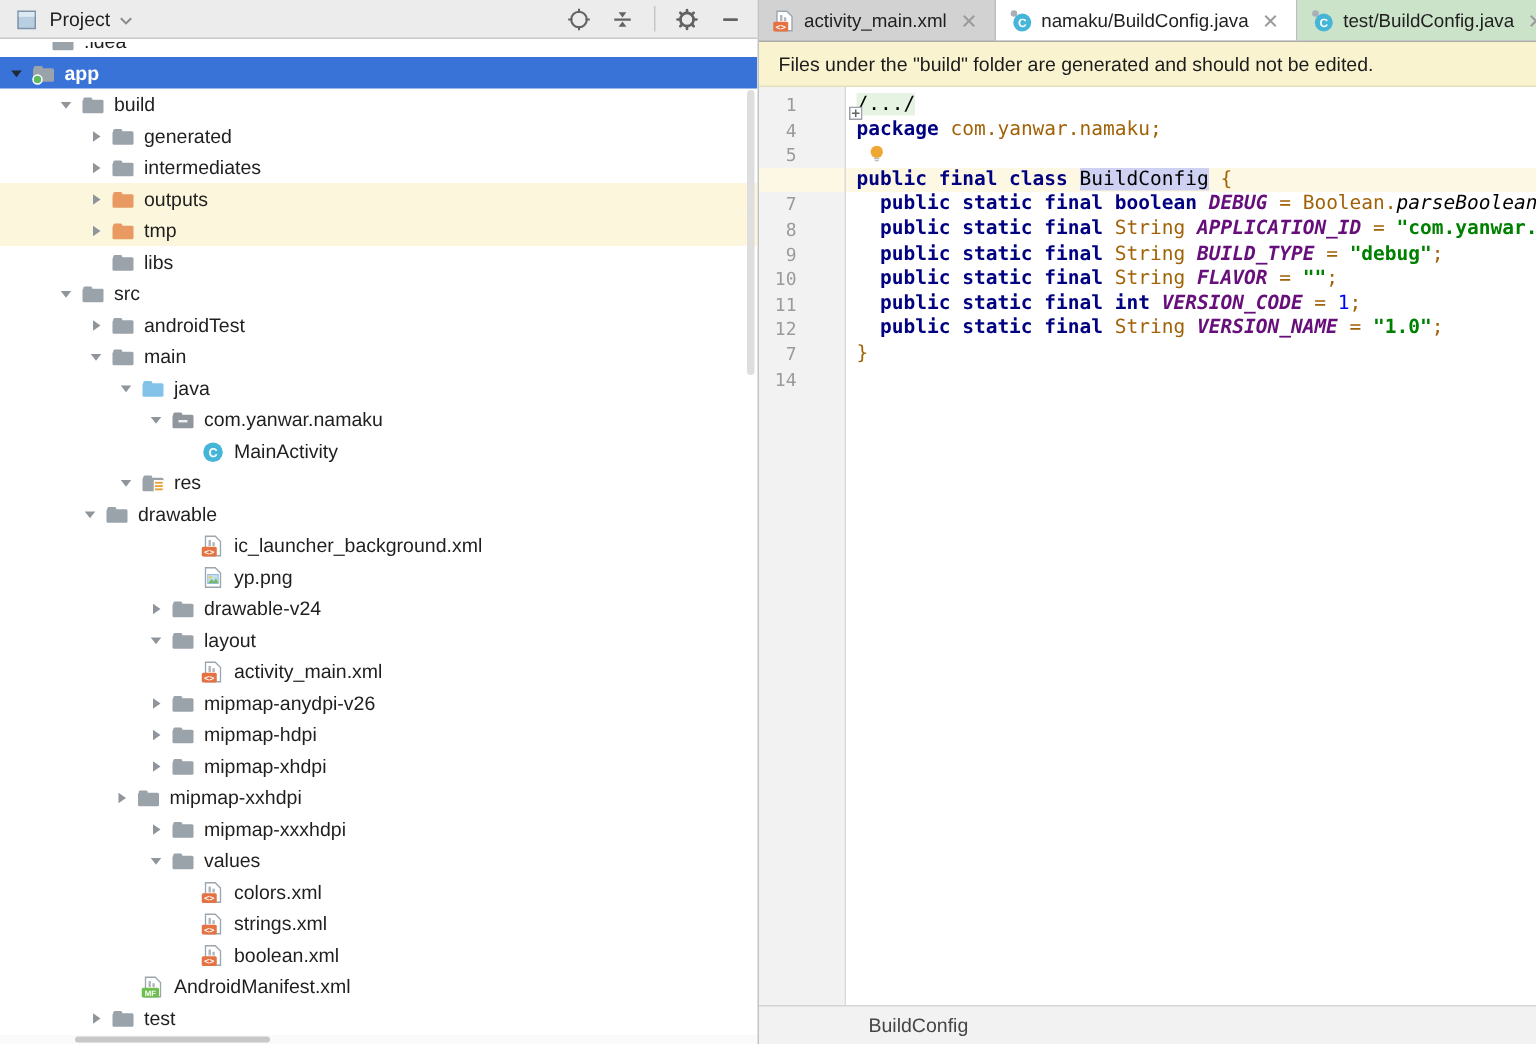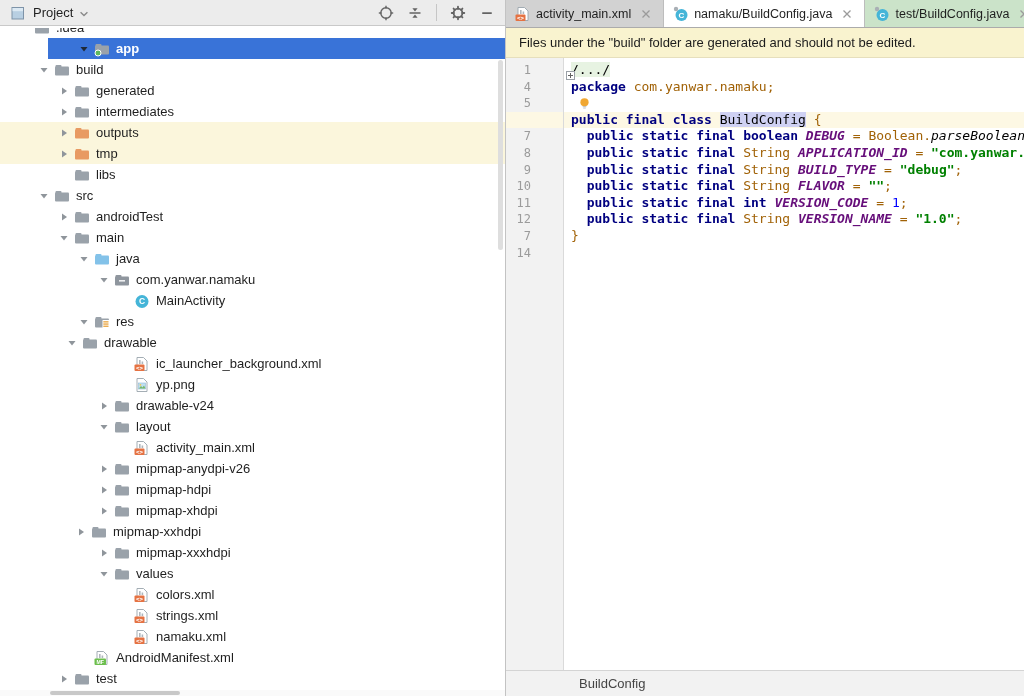--- a/index.html
+++ b/index.html
@@ -130,21 +130,21 @@
         <div class="trow" style="padding-left: 14px; margin-top: -11px;">
           <span class="arrow"></span>
           <span class="ticon">
             <svg width="16" height="16" viewBox="0 0 16 16" xmlns="http://www.w3.org/2000/svg">
               <rect x="1.5" y="3" width="6" height="3.5" rx="1" fill="#9aa2aa"></rect>
               <rect x="1" y="4.5" width="14" height="9" rx="1" fill="#9aa2aa"></rect>
             </svg>
           </span>
           <span class="tlabel">.idea</span>
         </div>
-        <div class="trow selected" style="padding-left: 26px; margin-left: 48px;">
+        <div class="trow selected" style="padding-left: 1px;">
           <span class="arrow">
             <svg width="16" height="16" viewBox="0 0 16 16" xmlns="http://www.w3.org/2000/svg">
               <path d="M4.5 6 l3.5 4.5 3.5 -4.5 z" fill="#1f2937"></path>
             </svg>
           </span>
           <span class="ticon">
             <svg width="16" height="16" viewBox="0 0 16 16" xmlns="http://www.w3.org/2000/svg">
               <rect x="1.5" y="3" width="6" height="3.5" rx="1" fill="#9aa2aa"></rect>
               <rect x="1" y="4.5" width="14" height="9" rx="1" fill="#9aa2aa"></rect>
               <circle cx="4" cy="12" r="3" fill="#5fb95f" stroke="#fff" stroke-width="1"></circle>
@@ -324,21 +324,21 @@
               <rect x="1.5" y="3" width="6" height="3.5" rx="1" fill="#9aa2aa"></rect>
               <rect x="1" y="4.5" width="14" height="9" rx="1" fill="#9aa2aa"></rect>
               <rect x="8.5" y="6" width="6.8" height="8" rx="0.5" fill="#fff"></rect>
               <rect x="9.3" y="7.2" width="5.2" height="1.3" fill="#e8a33d"></rect>
               <rect x="9.3" y="9.4" width="5.2" height="1.3" fill="#e8a33d"></rect>
               <rect x="9.3" y="11.6" width="5.2" height="1.3" fill="#e8a33d"></rect>
             </svg>
           </span>
           <span class="tlabel">res</span>
         </div>
-        <div class="trow" style="padding-left: 50px; margin-left: 12px;">
+        <div class="trow" style="padding-left: 50px;">
           <span class="arrow">
             <svg width="16" height="16" viewBox="0 0 16 16" xmlns="http://www.w3.org/2000/svg">
               <path d="M4.5 6 l3.5 4.5 3.5 -4.5 z" fill="#8f959b"></path>
             </svg>
           </span>
           <span class="ticon">
             <svg width="16" height="16" viewBox="0 0 16 16" xmlns="http://www.w3.org/2000/svg">
               <rect x="1.5" y="3" width="6" height="3.5" rx="1" fill="#9aa2aa"></rect>
               <rect x="1" y="4.5" width="14" height="9" rx="1" fill="#9aa2aa"></rect>
             </svg>
@@ -525,21 +525,21 @@
           <span class="arrow"></span>
           <span class="ticon">
             <svg width="16" height="16" viewBox="0 0 16 16" xmlns="http://www.w3.org/2000/svg">
               <path d="M3 1.5 h6.5 l3.5 3.5 V14.5 H3 z" fill="#fff" stroke="#9aa5ad" stroke-width="0.9"></path>
               <rect x="5" y="4" width="1.6" height="4" fill="#aeb6bc"></rect>
               <rect x="7.6" y="5.5" width="1.6" height="2.5" fill="#aeb6bc"></rect>
               <rect x="0.5" y="8.5" width="10" height="6.5" rx="1" fill="#e57242"></rect>
               <text x="5.5" y="13.7" font-size="5.8" font-weight="bold" fill="#fff" text-anchor="middle" font-family="DejaVu Sans Mono, monospace">&lt;&gt;</text>
             </svg>
           </span>
-          <span class="tlabel">namaku.xml</span>
+          <span class="tlabel">boolean.xml</span>
         </div>
         <div class="trow" style="padding-left: 74px;">
           <span class="arrow"></span>
           <span class="ticon">
             <svg width="16" height="16" viewBox="0 0 16 16" xmlns="http://www.w3.org/2000/svg">
               <path d="M3 1.5 h6.5 l3.5 3.5 V14.5 H3 z" fill="#fff" stroke="#9aa5ad" stroke-width="0.9"></path>
               <rect x="5" y="4" width="1.6" height="4" fill="#aeb6bc"></rect>
               <rect x="7.6" y="5.5" width="1.6" height="2.5" fill="#aeb6bc"></rect>
               <rect x="0.5" y="8.5" width="11.5" height="6.5" rx="1" fill="#6cbf4d"></rect>
               <text x="6.2" y="13.7" font-size="5.2" font-weight="bold" fill="#fff" text-anchor="middle" font-family="Liberation Sans, sans-serif">MF</text>

